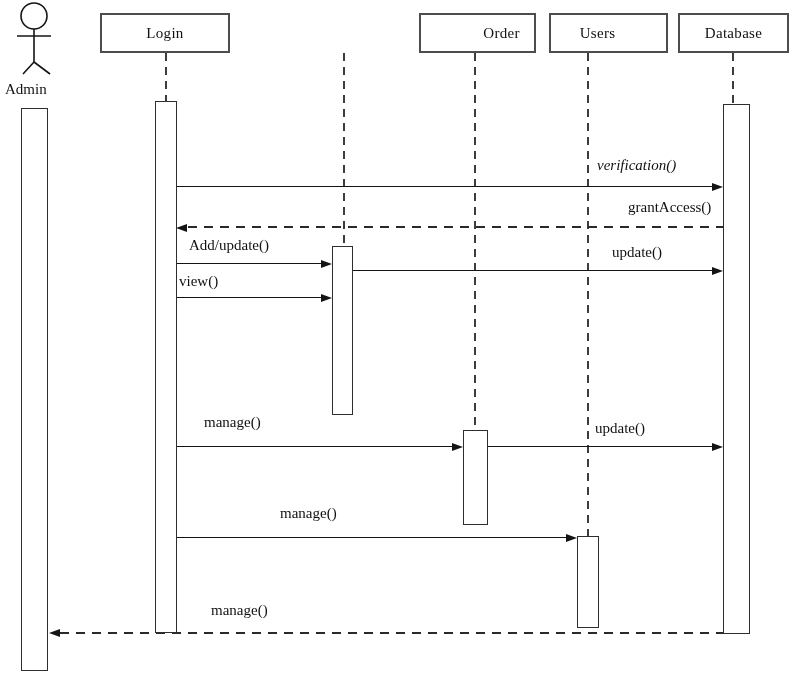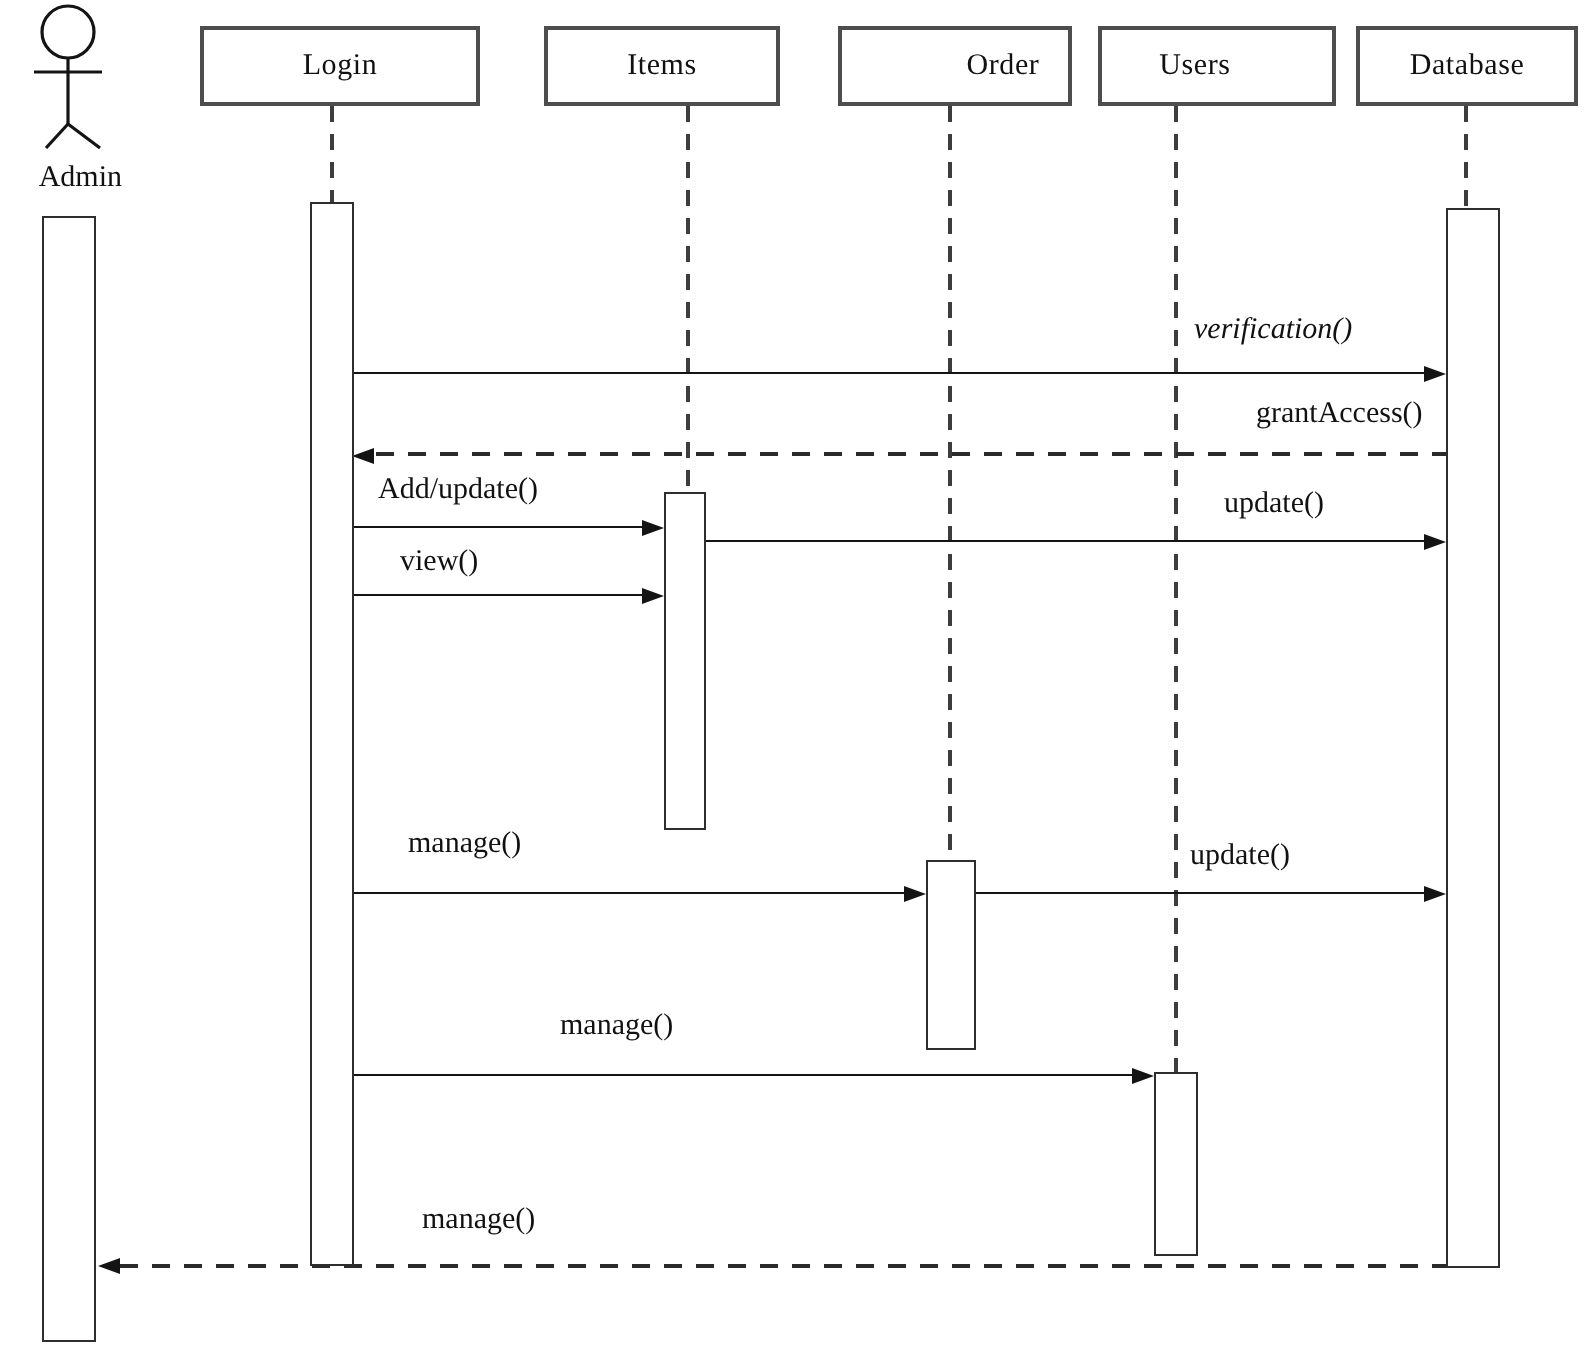--- a/index.html
+++ b/index.html
@@ -7,21 +7,21 @@
     position:relative;width:796px;height:676px;background:#fff;overflow:hidden;
     font-family:"Liberation Serif","DejaVu Serif",serif;color:#111;
   }
   
   .obj-box{
     position:absolute;top:13px;height:40px;background:#fff;
     border:2px solid #4d4d4d;box-sizing:border-box;
     display:flex;align-items:center;justify-content:center;
     font-size:15px;letter-spacing:.3px;
   }
-  .box-login{left:100px;width:140px;justify-content:center;}
+  .box-login{left:100px;width:130px;justify-content:center;}
   .box-items{left:272px;width:118px;}
   .box-order{left:419px;width:117px;padding-left:48px;}
   .box-users{left:549px;width:119px;}
   .box-users .obj-label{position:relative;left:-11px;}
   .box-database{left:678px;width:111px;}
   
   .lifeline{
     position:absolute;width:2px;
     background:repeating-linear-gradient(to bottom,#3d3d3d 0 8px,transparent 8px 14px);
   }
@@ -36,21 +36,21 @@
   }
   .bar-admin{left:21px;top:108px;width:27px;height:563px;}
   .bar-login{left:155px;top:101px;width:22px;height:532px;}
   .bar-items{left:332px;top:246px;width:21px;height:169px;}
   .bar-order{left:463px;top:430px;width:25px;height:95px;}
   .bar-users{left:577px;top:536px;width:22px;height:92px;}
   .bar-database{left:723px;top:104px;width:27px;height:530px;}
   
   .actor-group{position:absolute;left:0;top:0;z-index:2;}
   .actor-svg{position:absolute;left:5px;top:0;}
-  .actor-label{position:absolute;left:5px;top:81px;width:56px;text-align:right;font-size:15px;}
+  .actor-label{position:absolute;left:5px;top:81px;width:56px;text-align:left;font-size:15px;}
   
   .hline{position:absolute;height:0;border-top:1.5px solid #141414;z-index:2;}
   .hdash{position:absolute;height:2px;z-index:2;
     background:repeating-linear-gradient(to right,#2a2a2a 0 9px,transparent 9px 16px);}
   .ah{position:absolute;width:0;height:0;z-index:2;}
   .ah.right{border-top:4px solid transparent;border-bottom:4px solid transparent;border-left:11px solid #141414;}
   .ah.left{border-top:4px solid transparent;border-bottom:4px solid transparent;border-right:11px solid #141414;}
   .mlabel{position:absolute;font-size:15px;white-space:nowrap;z-index:4;}
   
   .m1-line{left:177px;top:186px;width:535px;}
@@ -64,21 +64,21 @@
   .m3-line{left:177px;top:263px;width:144px;}
   .m3-head{left:321px;top:260px;}
   .m3-label{left:189px;top:237px;}
   
   .m4-line{left:353px;top:270px;width:359px;}
   .m4-head{left:712px;top:267px;}
   .m4-label{left:612px;top:244px;}
   
   .m5-line{left:177px;top:297px;width:144px;}
   .m5-head{left:321px;top:294px;}
-  .m5-label{left:200px;top:273px;}
+  .m5-label{left:179px;top:273px;}
   
   .m6-line{left:177px;top:446px;width:275px;}
   .m6-head{left:452px;top:443px;}
   .m6-label{left:204px;top:414px;}
   
   .m7-line{left:488px;top:446px;width:224px;}
   .m7-head{left:712px;top:443px;}
   .m7-label{left:595px;top:420px;}
   
   .m8-line{left:177px;top:537px;width:389px;}
@@ -100,23 +100,20 @@
       <line x1="29" y1="29" x2="29" y2="62" stroke="#141414" stroke-width="1.6"></line>
       <line x1="12" y1="36" x2="46" y2="36" stroke="#141414" stroke-width="1.6"></line>
       <line x1="29" y1="62" x2="18" y2="74" stroke="#141414" stroke-width="1.6"></line>
       <line x1="29" y1="62" x2="45" y2="74" stroke="#141414" stroke-width="1.6"></line>
     </svg>
     <div class="actor-label">Admin</div>
   </div>
 
   <div class="obj-box box-login">
     <span class="obj-label">Login</span>
-  </div>
-  <div class="obj-box box-items">
-    <span class="obj-label">Items</span>
   </div>
   <div class="obj-box box-order">
     <span class="obj-label">Order</span>
   </div>
   <div class="obj-box box-database">
     <span class="obj-label">Database</span>
   </div>
   <div class="obj-box box-users">
     <span class="obj-label">Users</span>
   </div>

